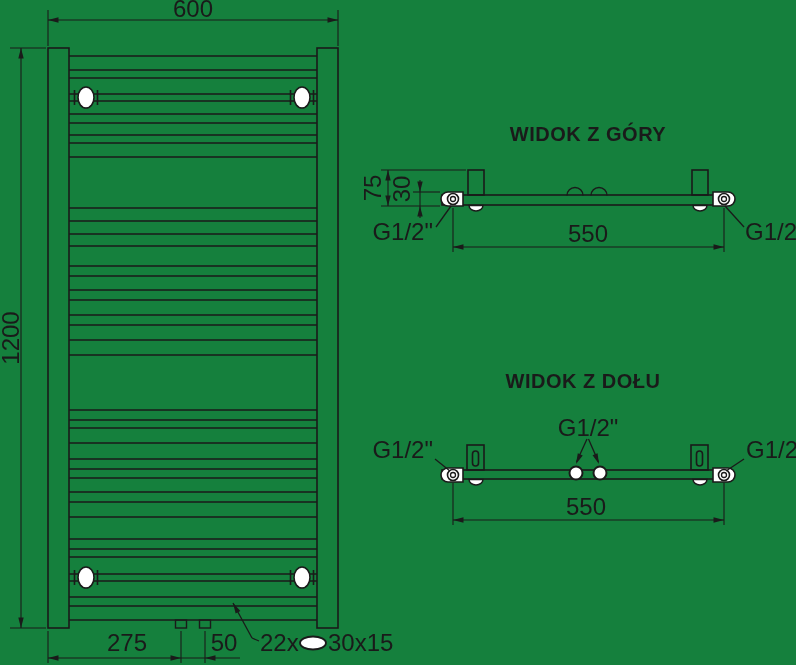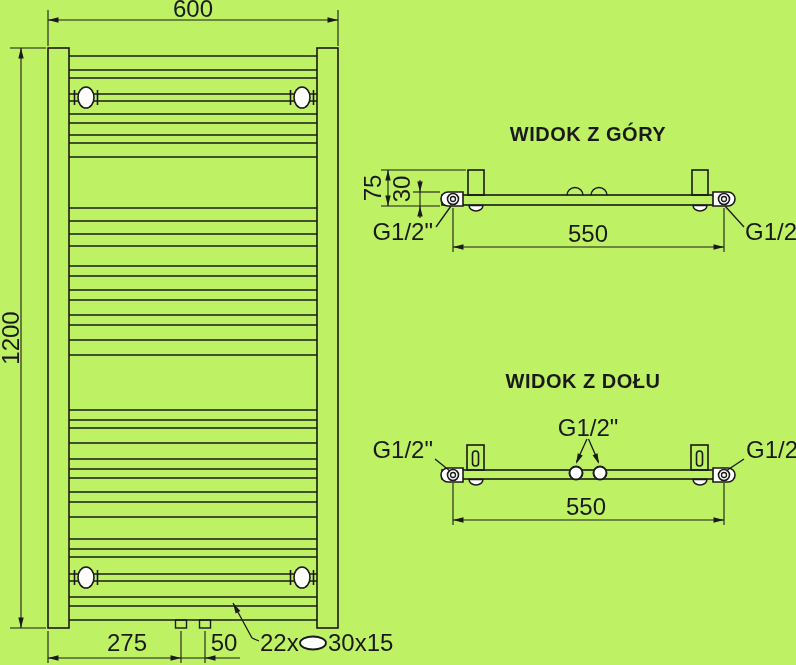--- a/index.html
+++ b/index.html
@@ -1,16 +1,16 @@
 <!DOCTYPE html>
 <html><head>
 <meta charset="utf-8">
 <style>
   html,body{margin:0;padding:0;background:#ffffff;}
-  .stage{position:relative;width:796px;height:665px;background:#bef264;overflow:hidden;}
+  .stage{position:relative;width:796px;height:665px;background:#15803d;overflow:hidden;}
   text{font-family:"Liberation Sans", sans-serif;fill:#1a1a1a;}
   .dim-text{font-size:24px;}
   .title-text{font-size:20px;font-weight:600;letter-spacing:0.5px;}
   .obj{stroke:#1a1a1a;fill:none;}
 </style>
 </head>
 <body>
 
 <div class="stage">
 <svg width="796" height="665" viewBox="0 0 796 665">

